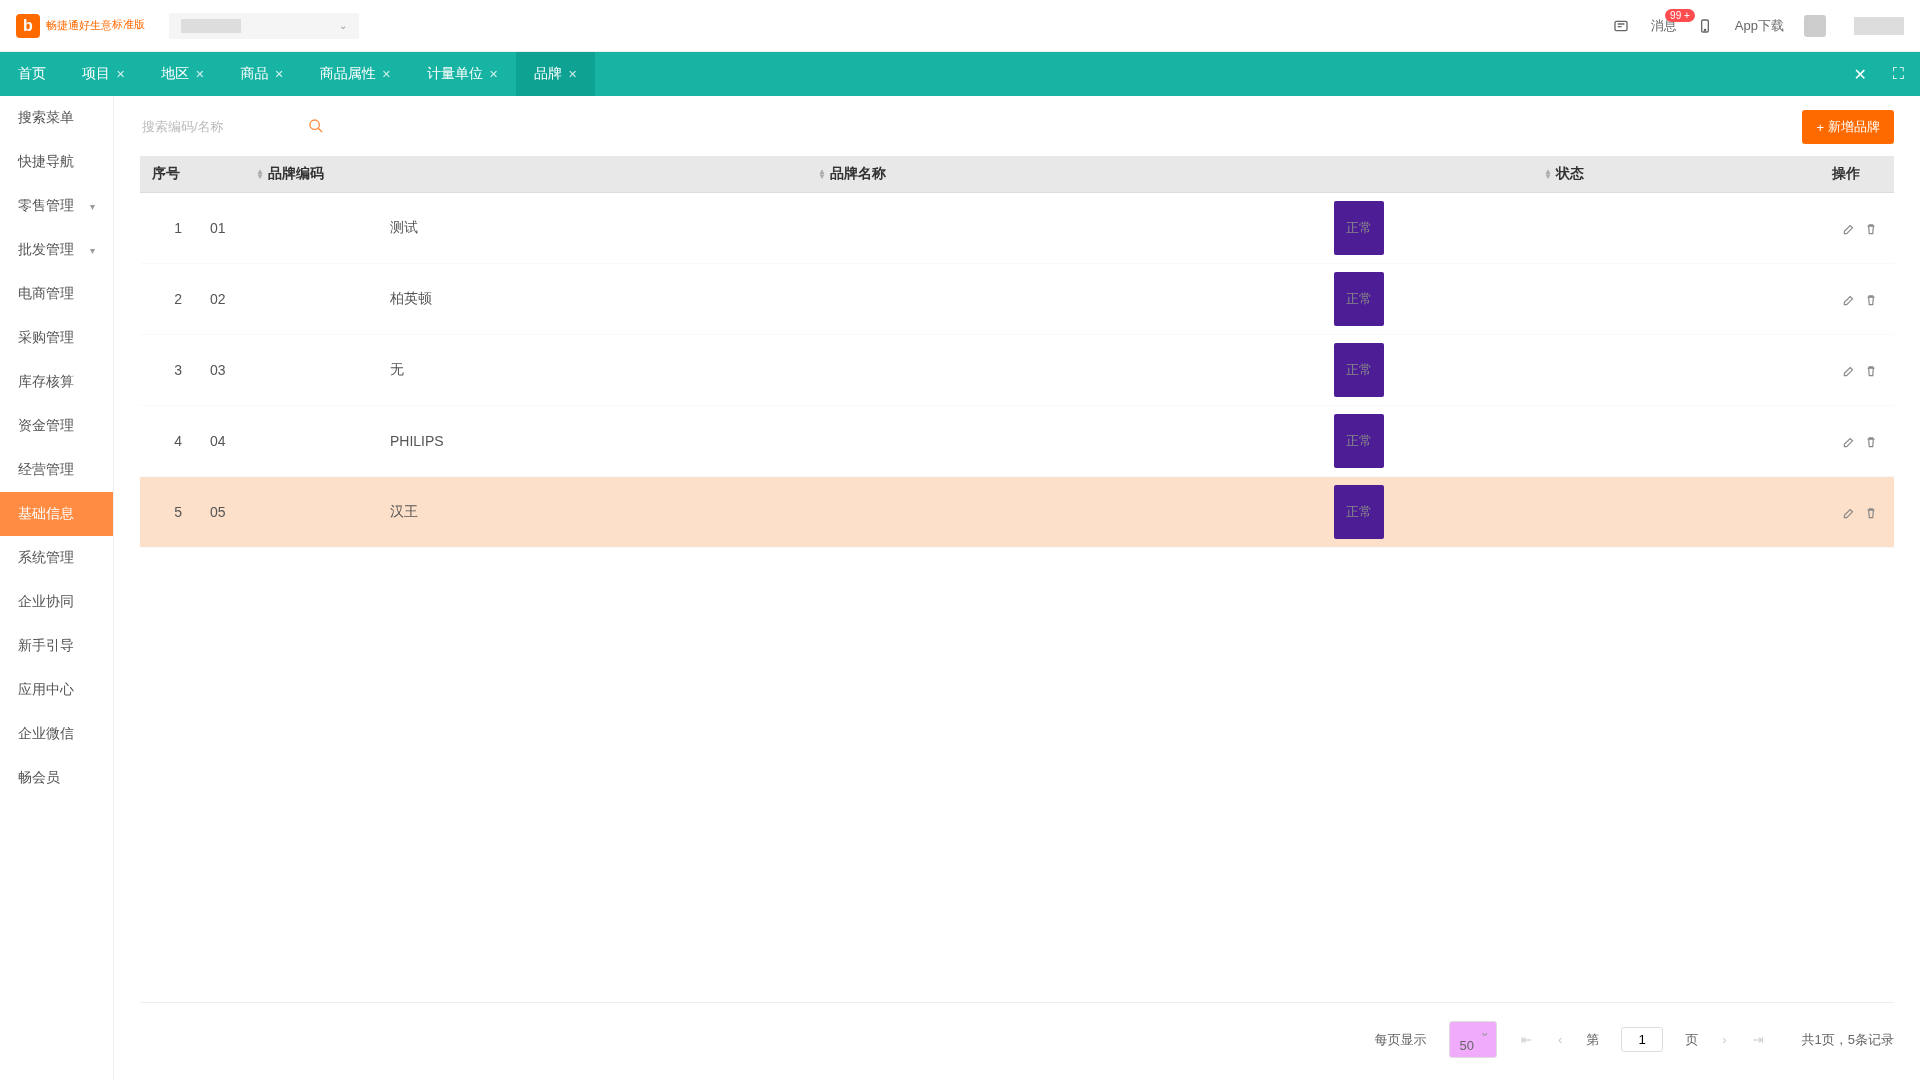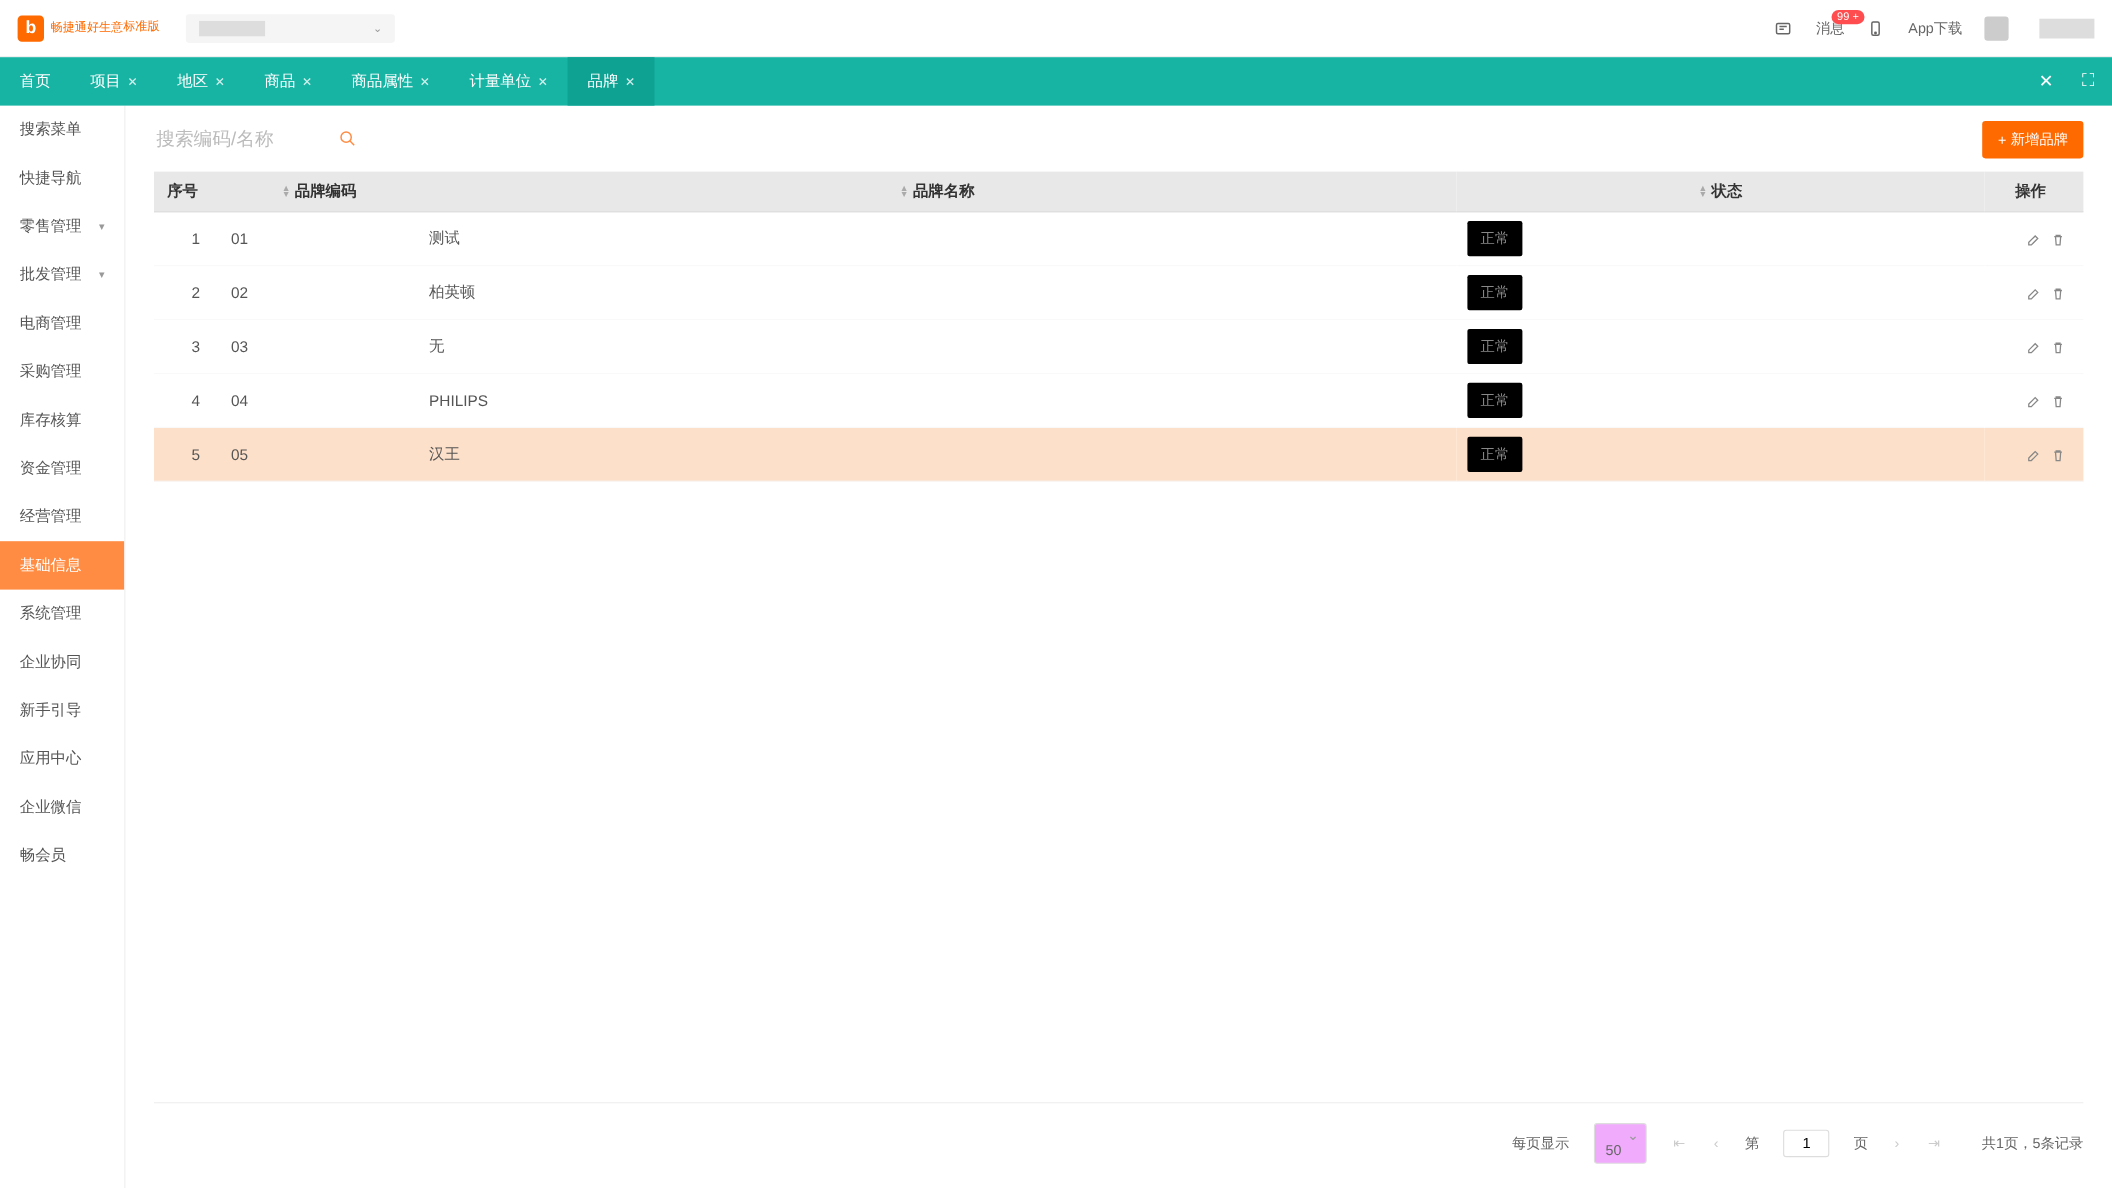--- a/index.html
+++ b/index.html
@@ -36,37 +36,37 @@
 
 .sidebar { width: 114px; border-right: 1px solid #eee; overflow-y: auto; }
 .side-item { height: 44px; display: flex; align-items: center; padding: 0 18px; cursor: pointer; color: #555; font-size: 14px; justify-content: space-between; }
 .side-item.active { background: #ff8c42; color: #fff; }
 .side-caret { font-size: 10px; color: #999; }
 
 
 .content { flex: 1; padding: 14px 26px; display: flex; flex-direction: column; }
 .toolbar { display: flex; align-items: center; margin-bottom: 12px; }
 .search-box { display: flex; align-items: center; gap: 8px; }
-.search-input { border: none; border-bottom: 1px solid transparent; padding: 6px 2px; font-size: 17px; width: 160px; outline: none; color: #333; }
+.search-input { border: none; border-bottom: 1px solid transparent; padding: 6px 2px; font-size: 13px; width: 160px; outline: none; color: #333; }
 .search-input::placeholder { color: #bbb; }
 .search-icon { color: #ff8c42; cursor: pointer; }
 .btn-add { margin-left: auto; background: #ff6a00; color: #fff; border: none; padding: 8px 14px; border-radius: 3px; cursor: pointer; font-size: 13px; display: flex; align-items: center; gap: 4px; }
 
 
 .table { width: 100%; border-collapse: collapse; }
 .table th { background: #e8e8e8; text-align: center; padding: 9px 10px; font-weight: 600; font-size: 14px; color: #333; border-bottom: 1px solid #ddd; }
 .table th .sort { display: inline-flex; flex-direction: column; line-height: 5px; font-size: 8px; color: #aaa; margin-right: 4px; vertical-align: middle; }
 .table td { padding: 8px 10px; border-bottom: 1px solid #f9f9f9; color: #555; font-size: 14px; }
 .table tbody tr.highlight { background: #fde0c9; }
 .col-seq { width: 60px; text-align: right; padding-right: 18px !important; }
 .col-code { width: 180px; }
 .col-name { width: auto; }
 .col-status { width: 480px; }
 .col-action { width: 90px; text-align: right; padding-right: 16px !important; }
-.status-tag { display: inline-block; background: #000000; color: #888; padding: 7px 12px; border-radius: 2px; font-size: 13px; }
+.status-tag { display: inline-block; background: #4c1d95; color: #888; padding: 18px 12px; border-radius: 2px; font-size: 13px; }
 .row-action { color: #888; cursor: pointer; margin-left: 8px; }
 .row-action svg { width: 14px; height: 14px; vertical-align: middle; }
 
 
 .pagination { margin-top: auto; padding: 18px 0 8px; border-top: 1px solid #eee; display: flex; align-items: center; justify-content: flex-end; gap: 22px; color: #666; font-size: 13px; }
 .page-select { border: 1px solid #ddd; padding: 16px 22px 4px 10px; border-radius: 3px; background: #f0abfc; cursor: pointer; position: relative; }
 .page-select::after { content: "⌄"; position: absolute; right: 6px; top: 2px; color: #999; }
 .page-nav { color: #ccc; cursor: pointer; padding: 0 2px; }
 .page-input { width: 42px; border: 1px solid #ddd; padding: 4px 6px; text-align: center; border-radius: 3px; }
 </style>

